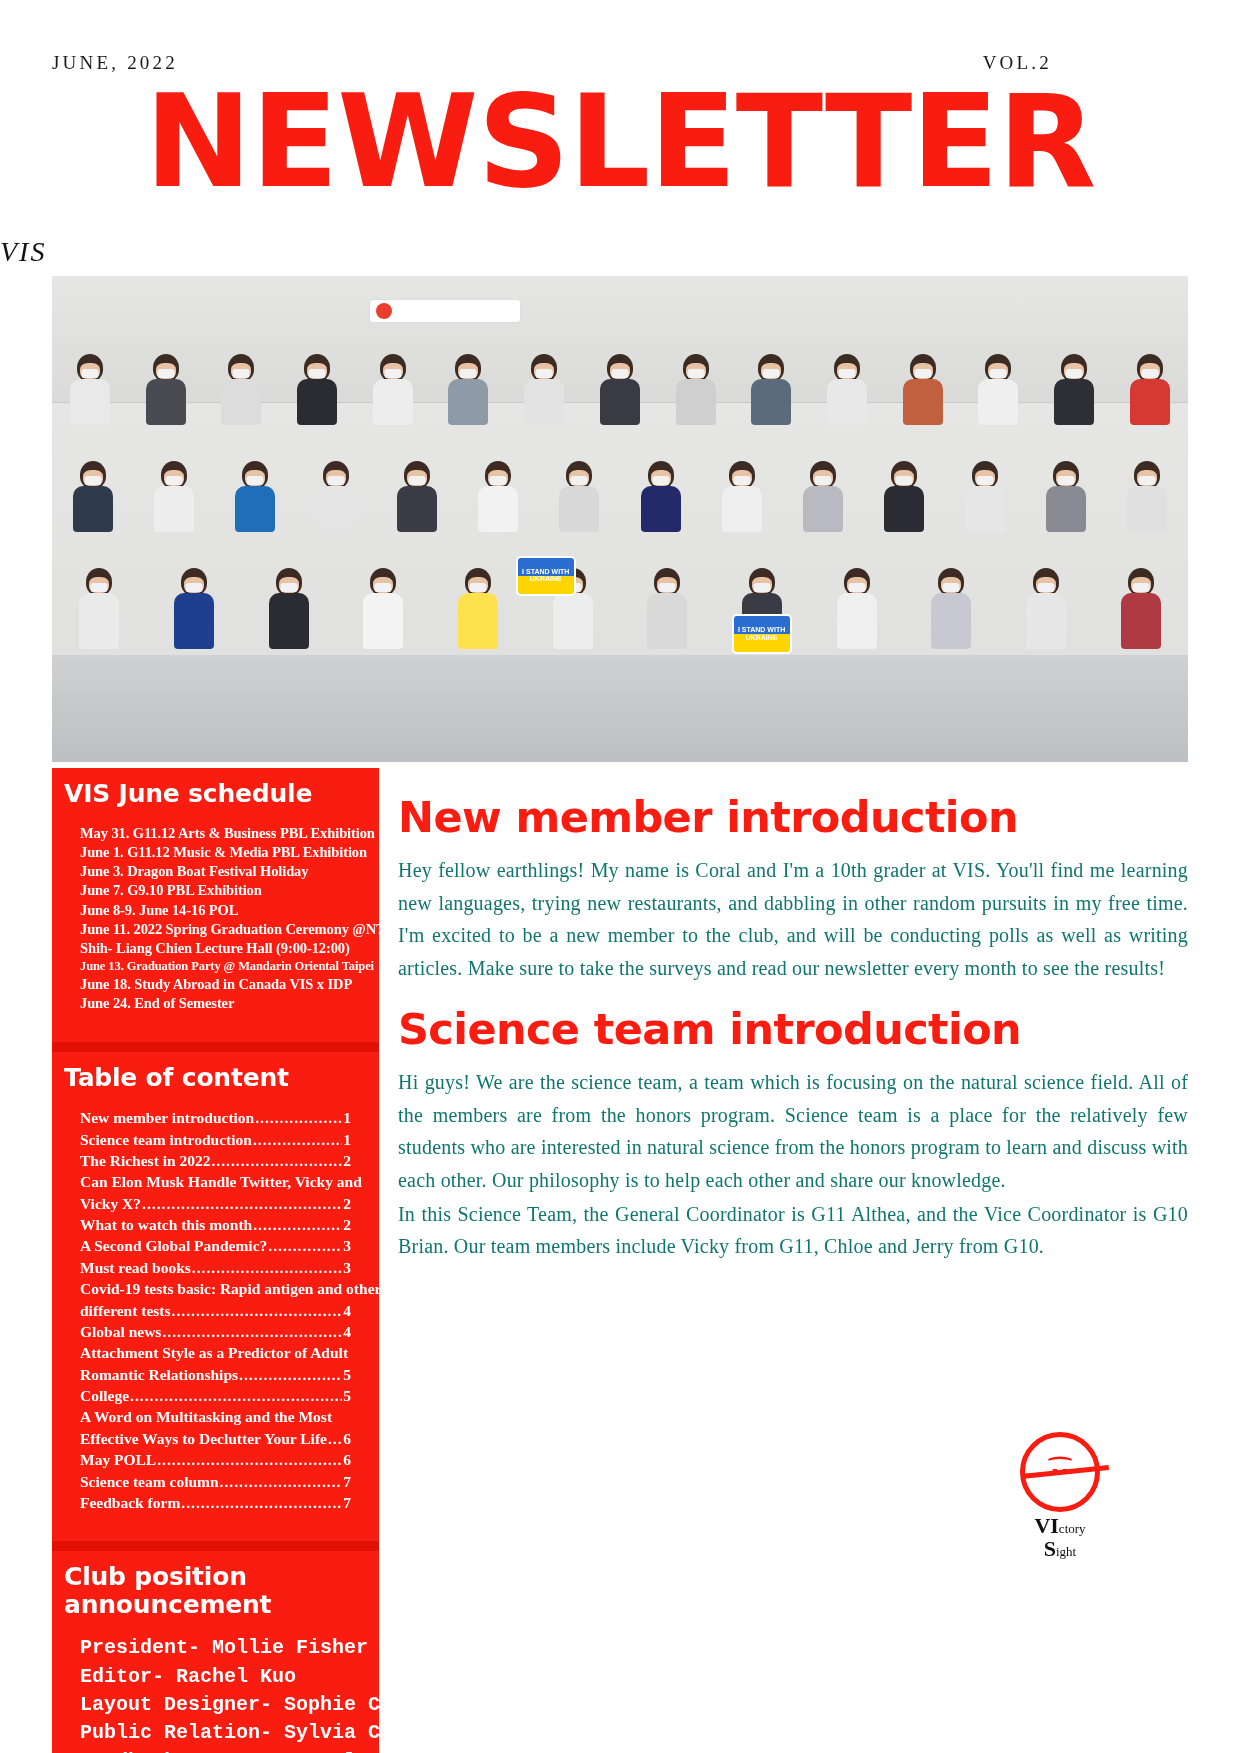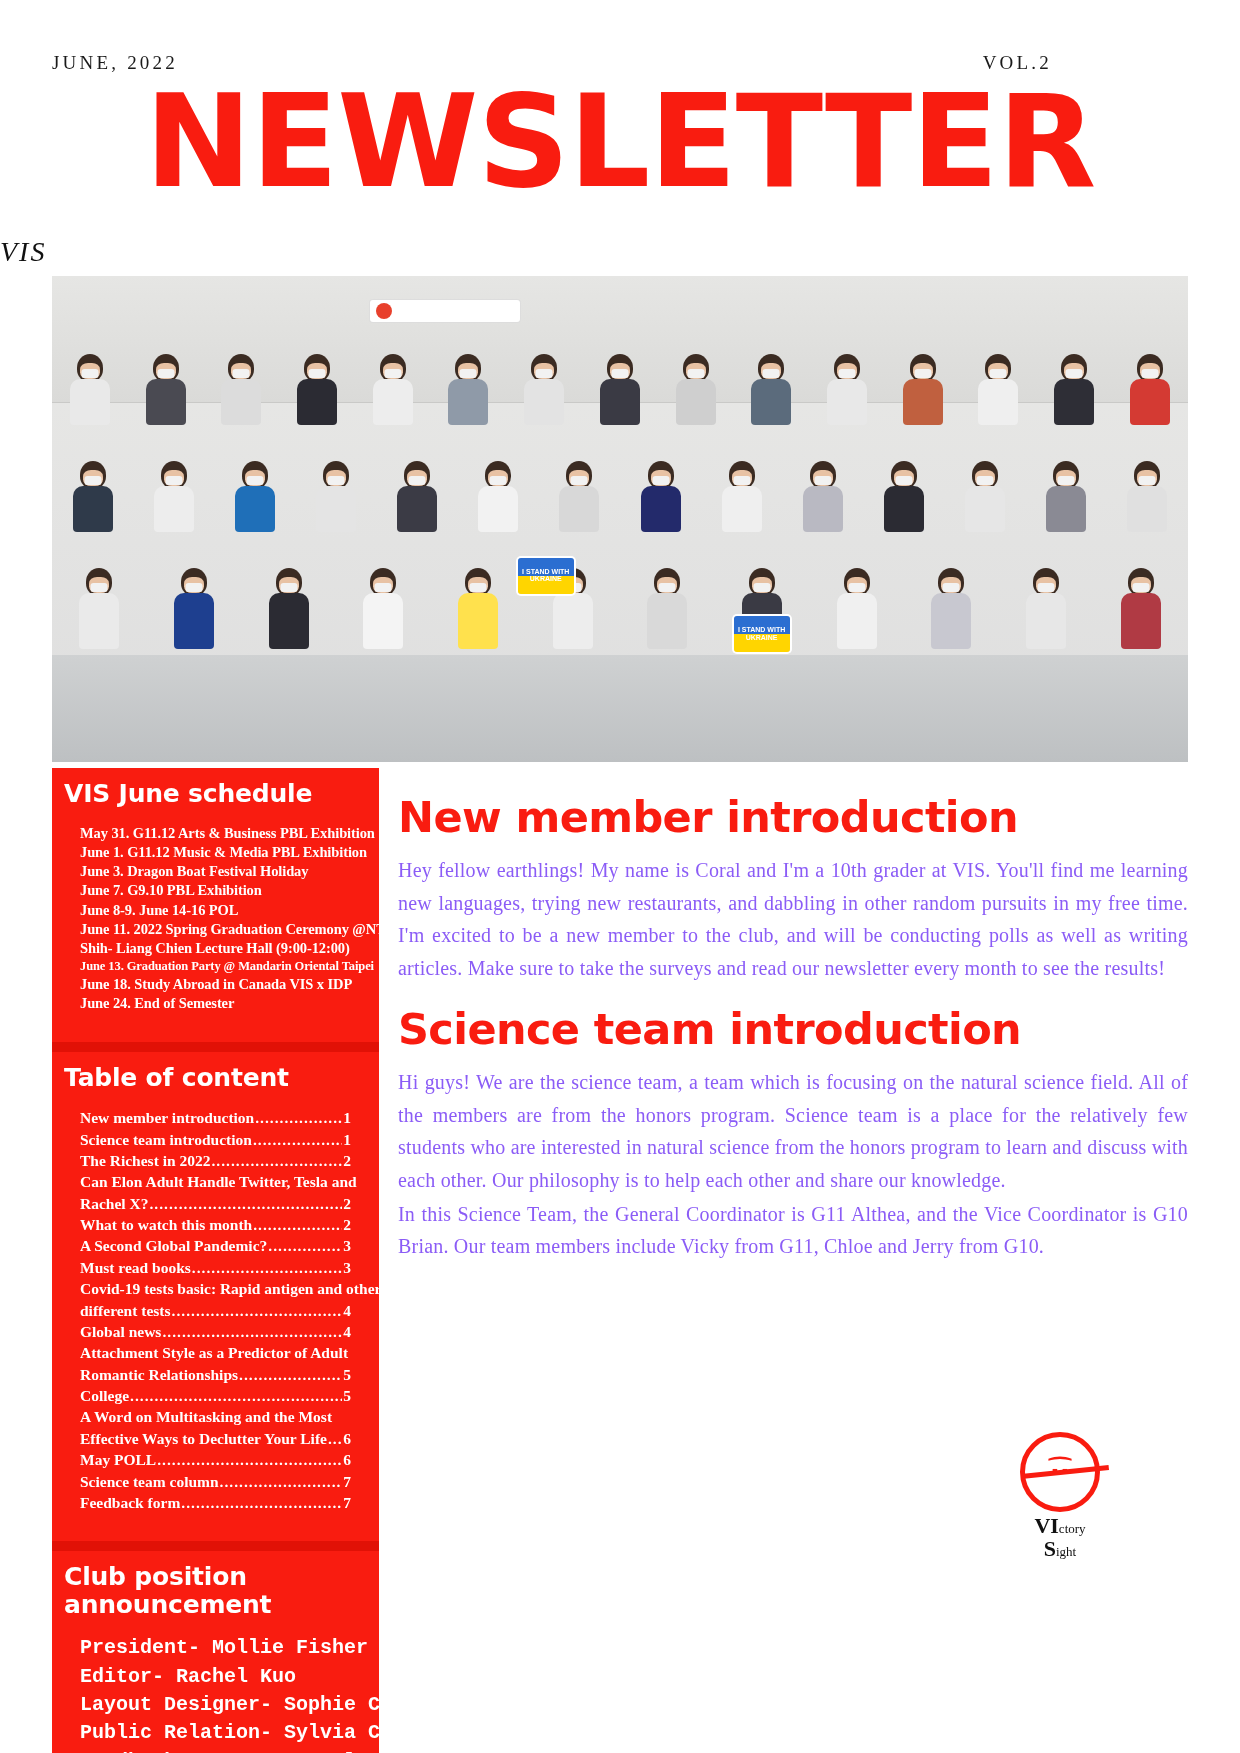--- a/index.html
+++ b/index.html
@@ -235,21 +235,21 @@
     font-size: 43px;
     line-height: 1.08;
     letter-spacing: -0.6px;
     margin: 22px 0 14px 0;
   }
   .art-h.first { margin-top: 26px; }
   .art-p {
     font-family: "Liberation Serif", serif;
     font-size: 20px;
     line-height: 1.62;
-    color: #8b5cf6;
+    color: #0f766e;
     text-align: justify;
     margin: 0 0 2px 0;
     letter-spacing: 0.2px;
   }
 
   
   .logo {
     position: absolute;
     left: 1012px; top: 1432px;
     width: 96px;
@@ -609,23 +609,23 @@
           <li>
             <span class="toc-title">Science team introduction</span>
             <span class="toc-dots">..........................................................................................</span>
             <span class="toc-page">1</span>
           </li>
           <li>
             <span class="toc-title">The Richest in 2022</span>
             <span class="toc-dots">..........................................................................................</span>
             <span class="toc-page">2</span>
           </li>
-          <li class="cont"><span class="toc-title">Can Elon Adult Handle Twitter, Tesla and</span></li>
-          <li>
-            <span class="toc-title">Rachel X?</span>
+          <li class="cont"><span class="toc-title">Can Elon Musk Handle Twitter, Vicky and</span></li>
+          <li>
+            <span class="toc-title">Vicky X?</span>
             <span class="toc-dots">..........................................................................................</span>
             <span class="toc-page">2</span>
           </li>
           <li>
             <span class="toc-title">What to watch this month</span>
             <span class="toc-dots">..........................................................................................</span>
             <span class="toc-page">2</span>
           </li>
           <li>
             <span class="toc-title">A Second Global Pandemic?</span>

